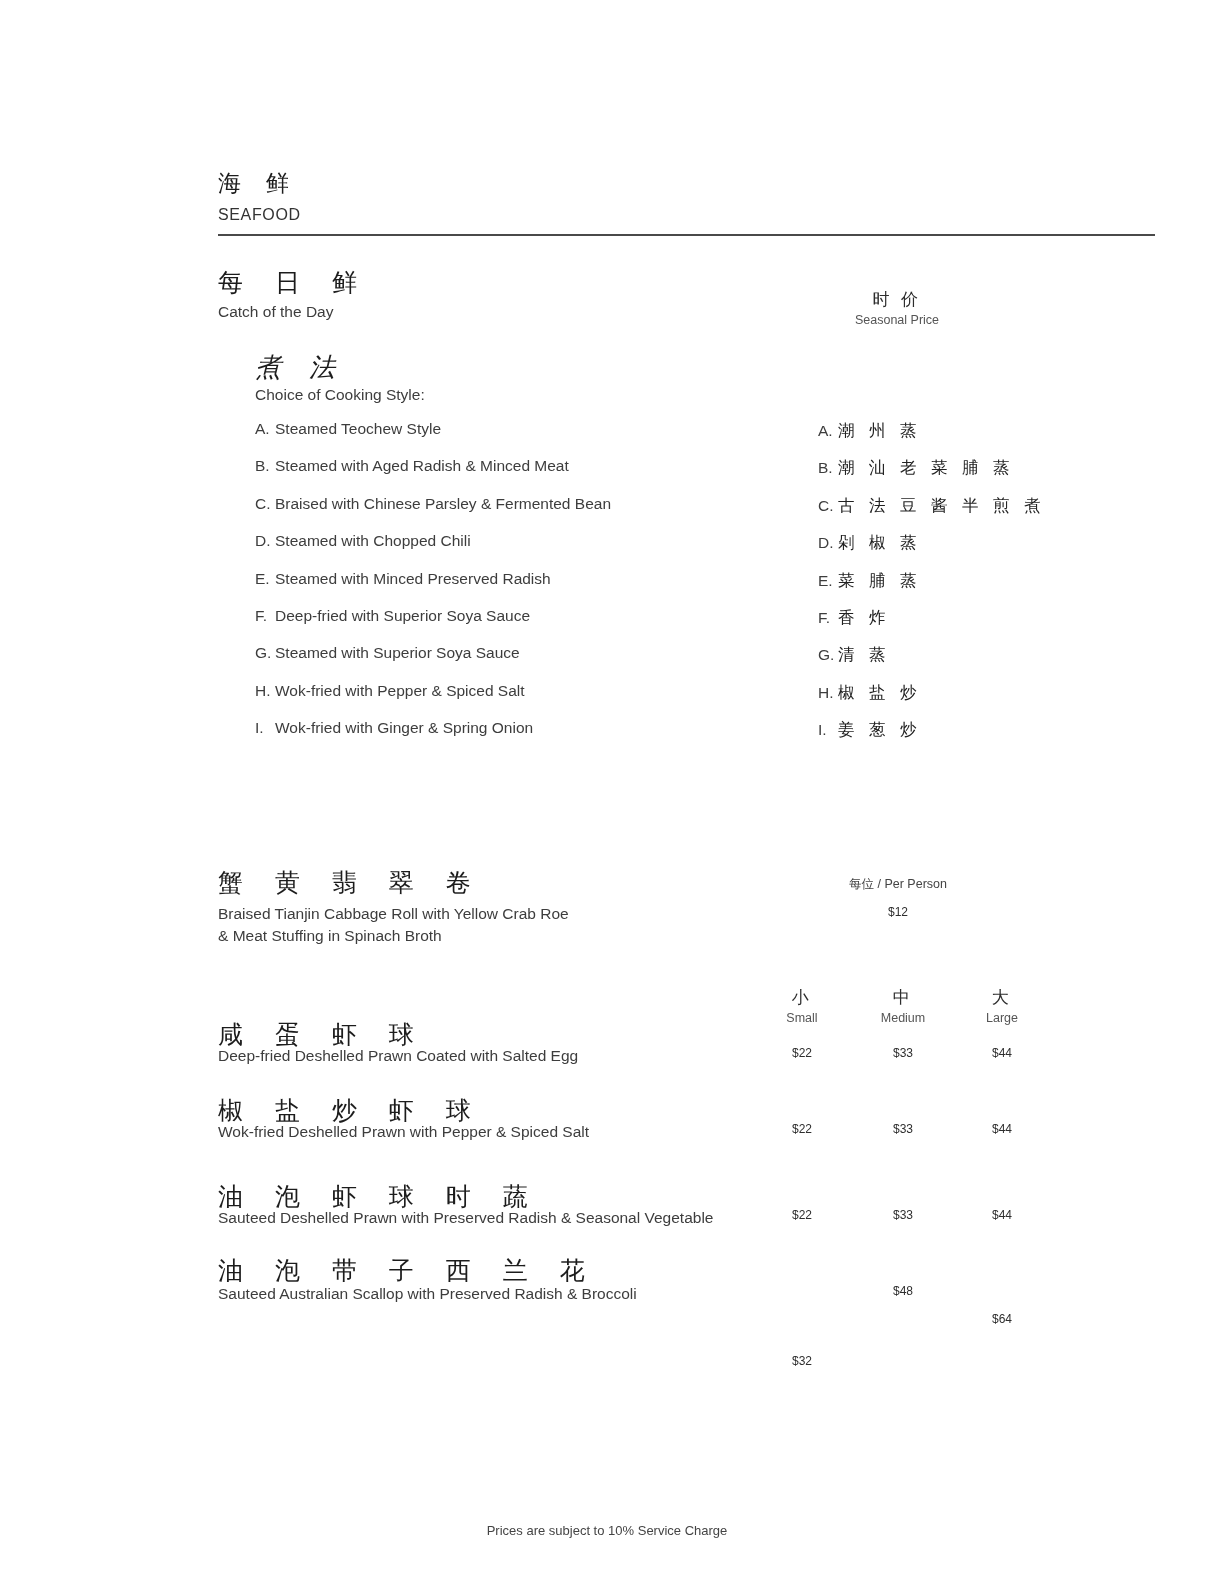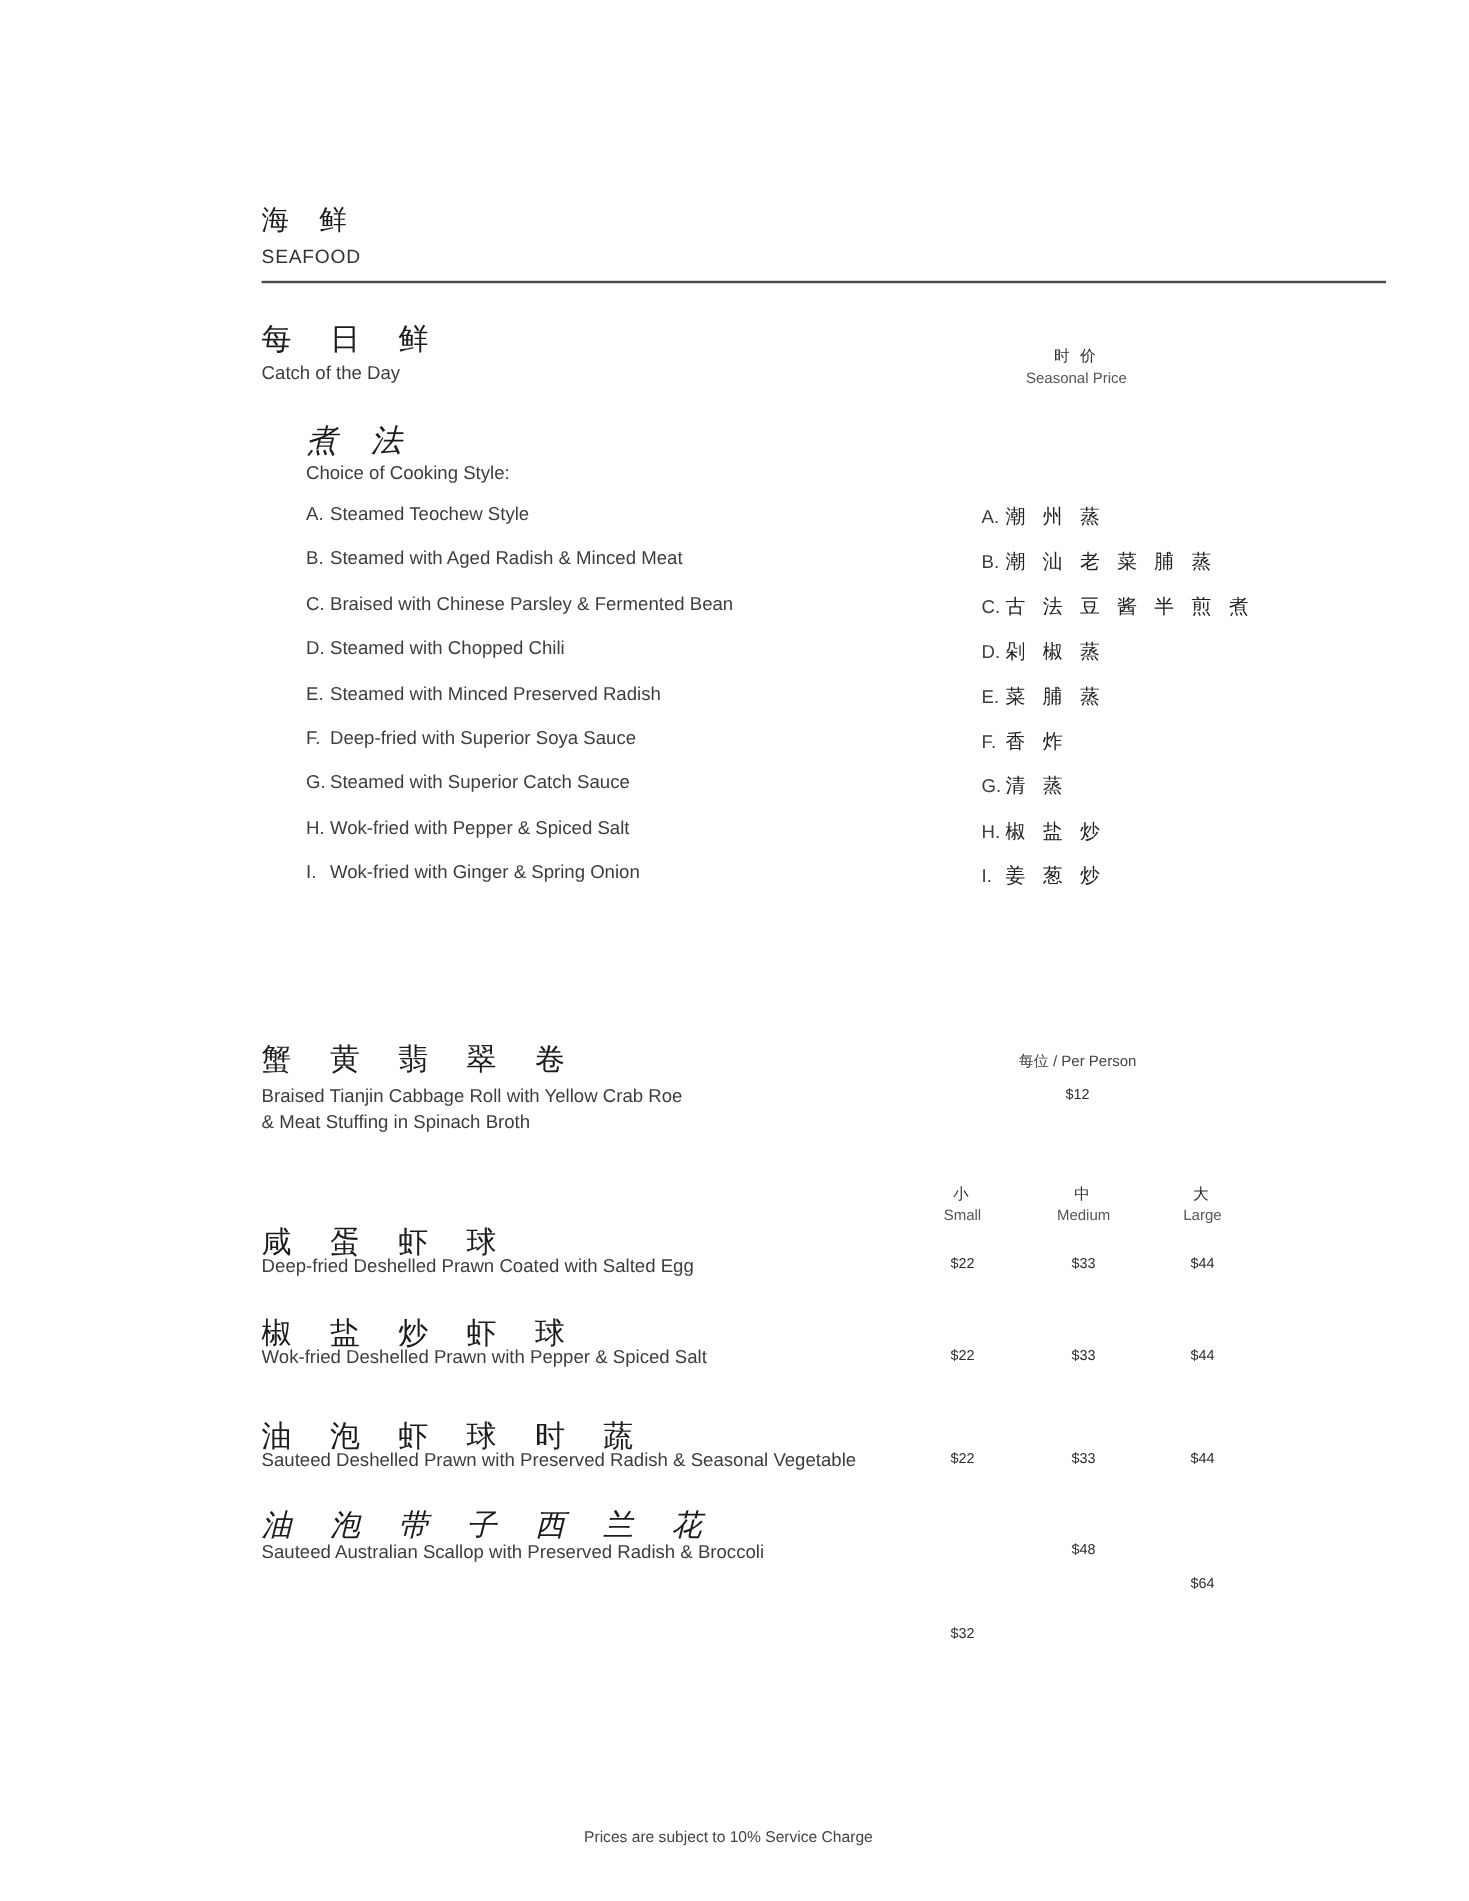--- a/index.html
+++ b/index.html
@@ -12,21 +12,21 @@
     color: #3c3c3c;
     overflow: hidden;
   }
   .abs { position: absolute; }
 
   
   .zh-xl { font-size: 25px; letter-spacing: 0.5em; color: #1c1c1c; font-weight: 500; white-space: nowrap; }
   .zh-lg { font-size: 23px; letter-spacing: 0.4em; color: #1c1c1c; font-weight: 500; white-space: nowrap; }
   .zh-md { font-size: 26px; letter-spacing: 0.4em; color: #1c1c1c; font-weight: 500; white-space: nowrap; font-style: italic; }
   .zh-sm { font-size: 16.5px; letter-spacing: 0.3em; color: #222222; font-weight: 500; white-space: nowrap; }
-  .zh-xs { font-size: 13px; letter-spacing: 0.2em; color: #2d2d2d; font-weight: 500; white-space: nowrap; }
+  .zh-xs { font-size: 17px; letter-spacing: 0.2em; color: #2d2d2d; font-weight: 500; white-space: nowrap; }
 
   
   .en-caps { font-size: 16px; letter-spacing: 0.04em; color: #333333; }
   .en      { font-size: 15.5px; color: #3d3d3d; white-space: nowrap; }
   .en-sm   { font-size: 12.5px; color: #555555; white-space: nowrap; }
   .price   { font-size: 12px; color: #2e2e2e; }
 
   .rule { height: 2px; background: #4a4a4a; }
 
   .style-row { position: relative; height: 37.4px; }
@@ -77,21 +77,21 @@
     </div>
     <div class="style-row">
       <span class="en"><span class="letter">E.</span><span>Steamed with Minced Preserved Radish</span></span>
       <span class="zh-cell en"><span class="letter">E.</span><span class="zh-sm">菜 脯 蒸</span></span>
     </div>
     <div class="style-row">
       <span class="en"><span class="letter">F.</span><span>Deep-fried with Superior Soya Sauce</span></span>
       <span class="zh-cell en"><span class="letter">F.</span><span class="zh-sm">香 炸</span></span>
     </div>
     <div class="style-row">
-      <span class="en"><span class="letter">G.</span><span>Steamed with Superior Catch Sauce</span></span>
+      <span class="en"><span class="letter">G.</span><span>Steamed with Superior Soya Sauce</span></span>
       <span class="zh-cell en"><span class="letter">G.</span><span class="zh-sm">清 蒸</span></span>
     </div>
     <div class="style-row">
       <span class="en"><span class="letter">H.</span><span>Wok-fried with Pepper &amp; Spiced Salt</span></span>
       <span class="zh-cell en"><span class="letter">H.</span><span class="zh-sm">椒 盐 炒</span></span>
     </div>
     <div class="style-row">
       <span class="en"><span class="letter">I.</span><span>Wok-fried with Ginger &amp; Spring Onion</span></span>
       <span class="zh-cell en"><span class="letter">I.</span><span class="zh-sm">姜 葱 炒</span></span>
     </div>
@@ -131,21 +131,21 @@
   <div class="abs col price" style="left:760px; top:1122px;">$22</div>
   <div class="abs col price" style="left:861px; top:1122px;">$33</div>
   <div class="abs col price" style="left:960px; top:1122px;">$44</div>
 
   <div class="abs zh-xl" style="left:218px; top:1180px;">油 泡 虾 球 时 蔬</div>
   <div class="abs en" style="left:218px; top:1209px;">Sauteed Deshelled Prawn with Preserved Radish &amp; Seasonal Vegetable</div>
   <div class="abs col price" style="left:760px; top:1208px;">$22</div>
   <div class="abs col price" style="left:861px; top:1208px;">$33</div>
   <div class="abs col price" style="left:960px; top:1208px;">$44</div>
 
-  <div class="abs zh-xl" style="left:218px; top:1254px;font-style:italic;">油 泡 带 子 西 兰 花</div>
+  <div class="abs zh-xl" style="left:218px; top:1254px;">油 泡 带 子 西 兰 花</div>
   <div class="abs en" style="left:218px; top:1285px;">Sauteed Australian Scallop with Preserved Radish &amp; Broccoli</div>
   <div class="abs col price" style="left:760px; top:1354px;">$32</div>
   <div class="abs col price" style="left:861px; top:1284px;">$48</div>
   <div class="abs col price" style="left:960px; top:1284px;margin-top:28px;">$64</div>
 
   <div class="abs en-sm centered" style="left:0; top:1523px; width:1214px; color:#444; font-size:13px;">Prices are subject to 10% Service Charge</div>
 
 </div>
 
 </body></html>

